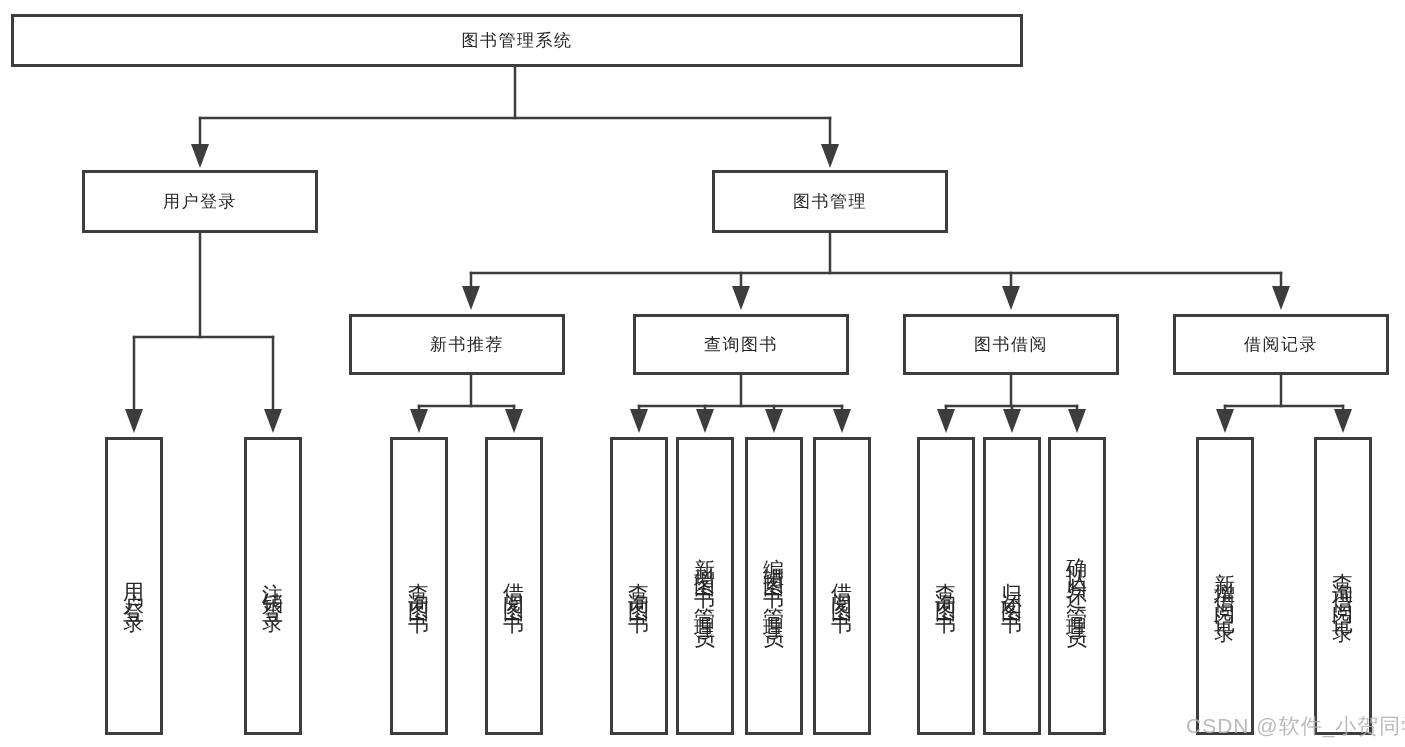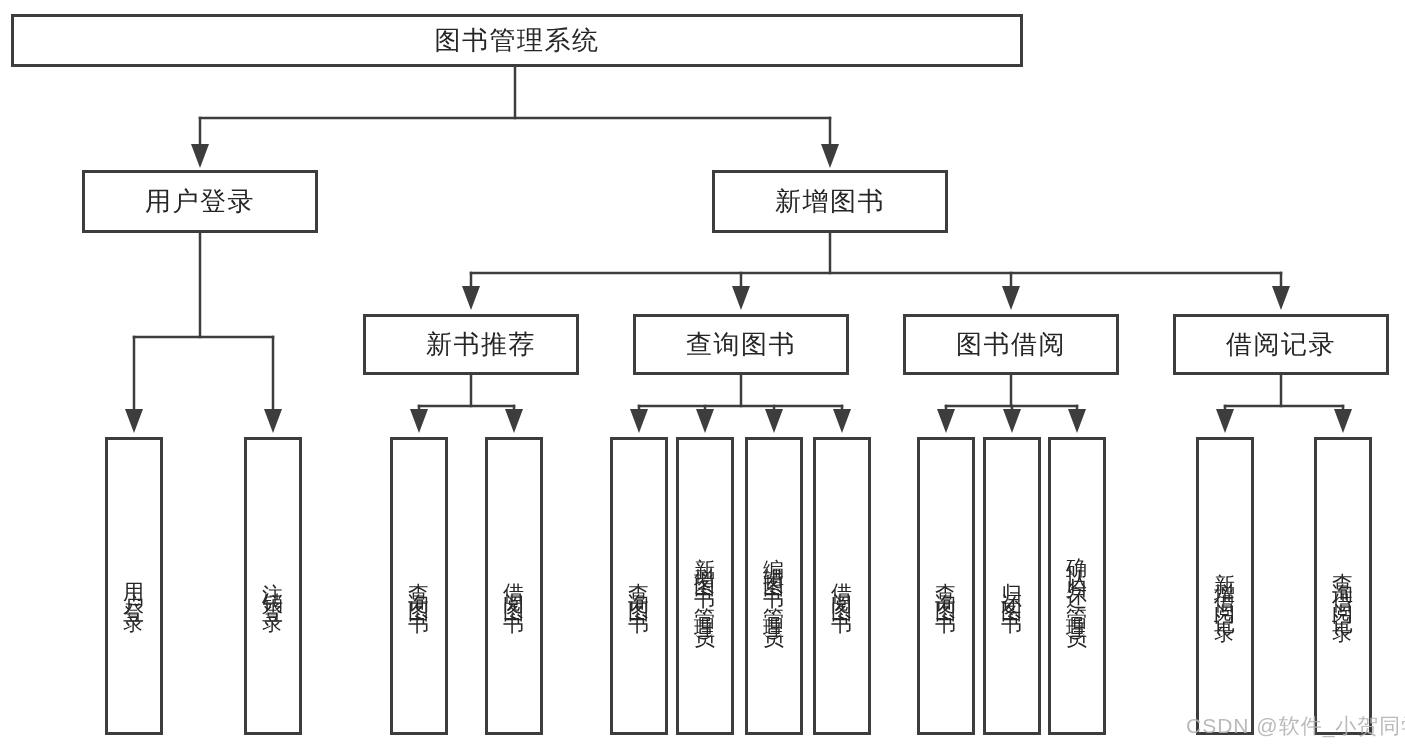--- a/index.html
+++ b/index.html
@@ -33,28 +33,28 @@
   .box {
     position: absolute;
     background: #fff;
     border: 3px solid var(--line);
     display: flex;
     align-items: center;
     justify-content: center;
     color: var(--text);
   }
   .h-box {
-    font-size: 26px;
+    font-size: 17px;
     letter-spacing: 1.5px;
   }
   .root-box  { left: 11px;  top: 14px;  width: 1012px; height: 53px; }
   .lvl2-a    { left: 82px;  top: 170px; width: 236px;  height: 63px; }
   .lvl2-b    { left: 712px; top: 170px; width: 236px;  height: 63px; }
   .lvl3      { top: 314px;  width: 216px; height: 61px; }
-  .lvl3-a { left: 363px; padding-left: 20px; }
+  .lvl3-a { left: 349px; padding-left: 20px; }
   .lvl3-b { left: 633px; }
   .lvl3-c { left: 903px; }
   .lvl3-d { left: 1173px; align-items: center; }
   .v-box {
     top: 437px;
     width: 58px;
     height: 298px;
   }
   .v-box .v-text {
     writing-mode: vertical-rl;
@@ -171,21 +171,21 @@
   </svg>
 
   <div class="box h-box root-box">
     <span>图书管理系统</span>
   </div>
 
   <div class="box h-box lvl2-a">
     <span>用户登录</span>
   </div>
   <div class="box h-box lvl2-b">
-    <span>新增图书</span>
+    <span>图书管理</span>
   </div>
 
   <div class="box h-box lvl3 lvl3-a">
     <span>新书推荐</span>
   </div>
   <div class="box h-box lvl3 lvl3-b">
     <span>查询图书</span>
   </div>
   <div class="box h-box lvl3 lvl3-c">
     <span>图书借阅</span>

